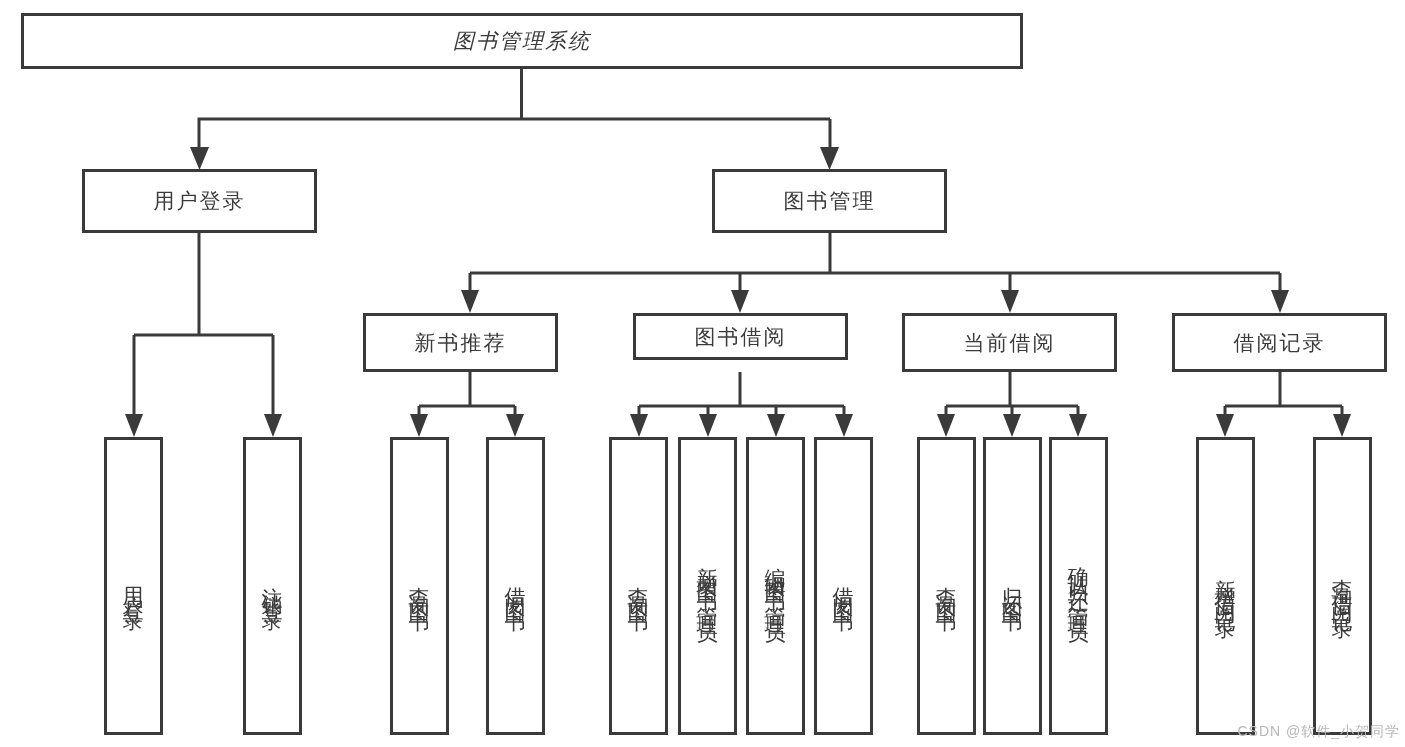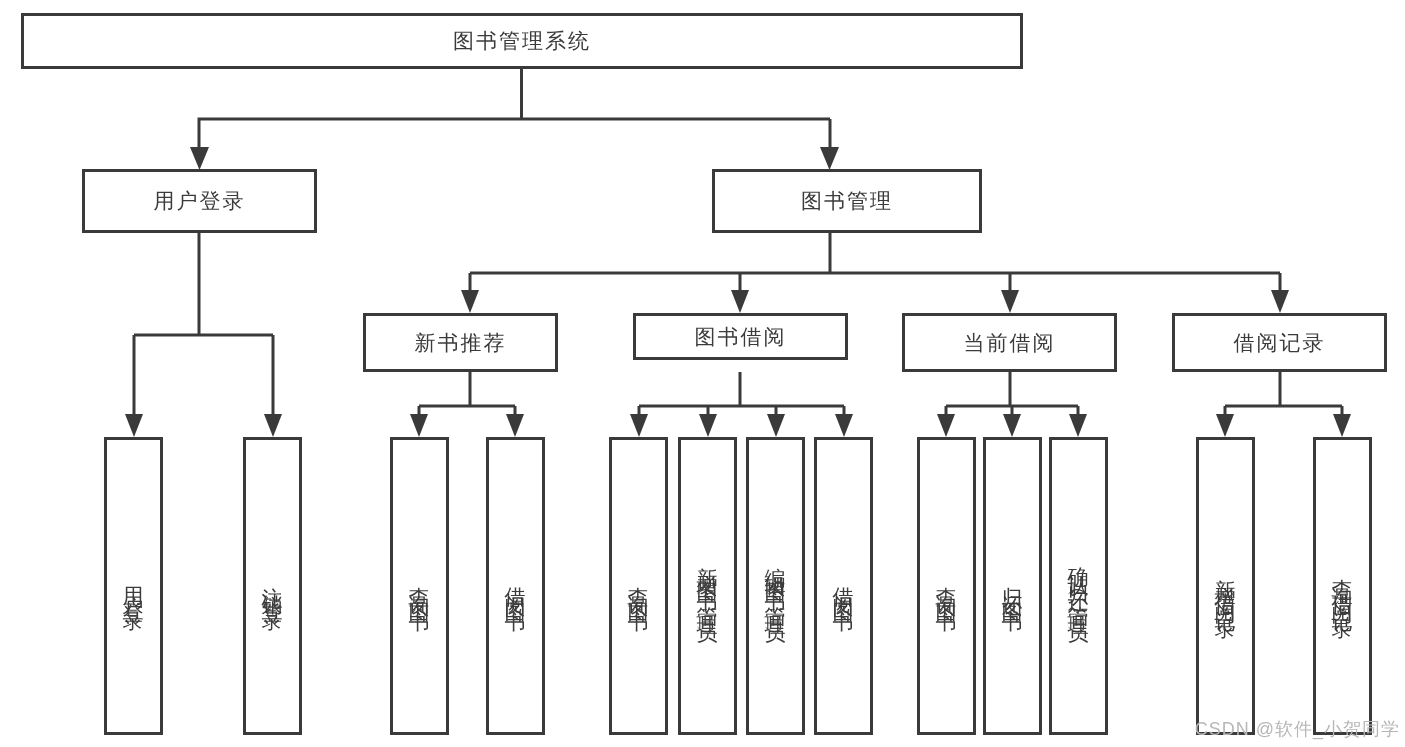--- a/index.html
+++ b/index.html
@@ -49,21 +49,21 @@
     writing-mode:vertical-rl;
     text-orientation:mixed;
     font-size:21px;
     letter-spacing:8px;
     line-height:1.1;
     white-space:nowrap;
   }
   .watermark{
     position:absolute;
     right:5px;bottom:6px;
-    font-size:18px;
+    font-size:14px;
     color:var(--watermark);
     letter-spacing:1px;
     z-index:2;
     white-space:nowrap;
   }
 </style>
 </head>
 <body>
 
 <div class="canvas">
@@ -111,28 +111,28 @@
       <polygon points="1069,414 1087,414 1078,437"></polygon>
     </g>
 
     <g>
       <path d="M1280 372 V406 M1225 406 H1342 M1225 406 V416 M1342 406 V416"></path>
       <polygon points="1216,414 1234,414 1225,437"></polygon>
       <polygon points="1333,414 1351,414 1342,437"></polygon>
     </g>
   </svg>
 
-  <div class="node" style="left:21px;top:13px;width:1002px;height:56px;">
+  <div class="node" style="left:21px;top:13px;width:1002px;height:56px;font-style:italic;">
     <span class="lbl">图书管理系统</span>
   </div>
 
   <div class="node" style="left:82px;top:169px;width:235px;height:64px;">
     <span class="lbl">用户登录</span>
   </div>
-  <div class="node" style="left:712px;top:169px;width:270px;height:64px;">
+  <div class="node" style="left:712px;top:169px;width:235px;height:64px;">
     <span class="lbl">图书管理</span>
   </div>
 
   <div class="node" style="left:363px;top:313px;width:195px;height:59px;">
     <span class="lbl">新书推荐</span>
   </div>
   <div class="node" style="left:633px;top:313px;width:215px;height:47px;">
     <span class="lbl">图书借阅</span>
   </div>
   <div class="node" style="left:902px;top:313px;width:215px;height:59px;">

